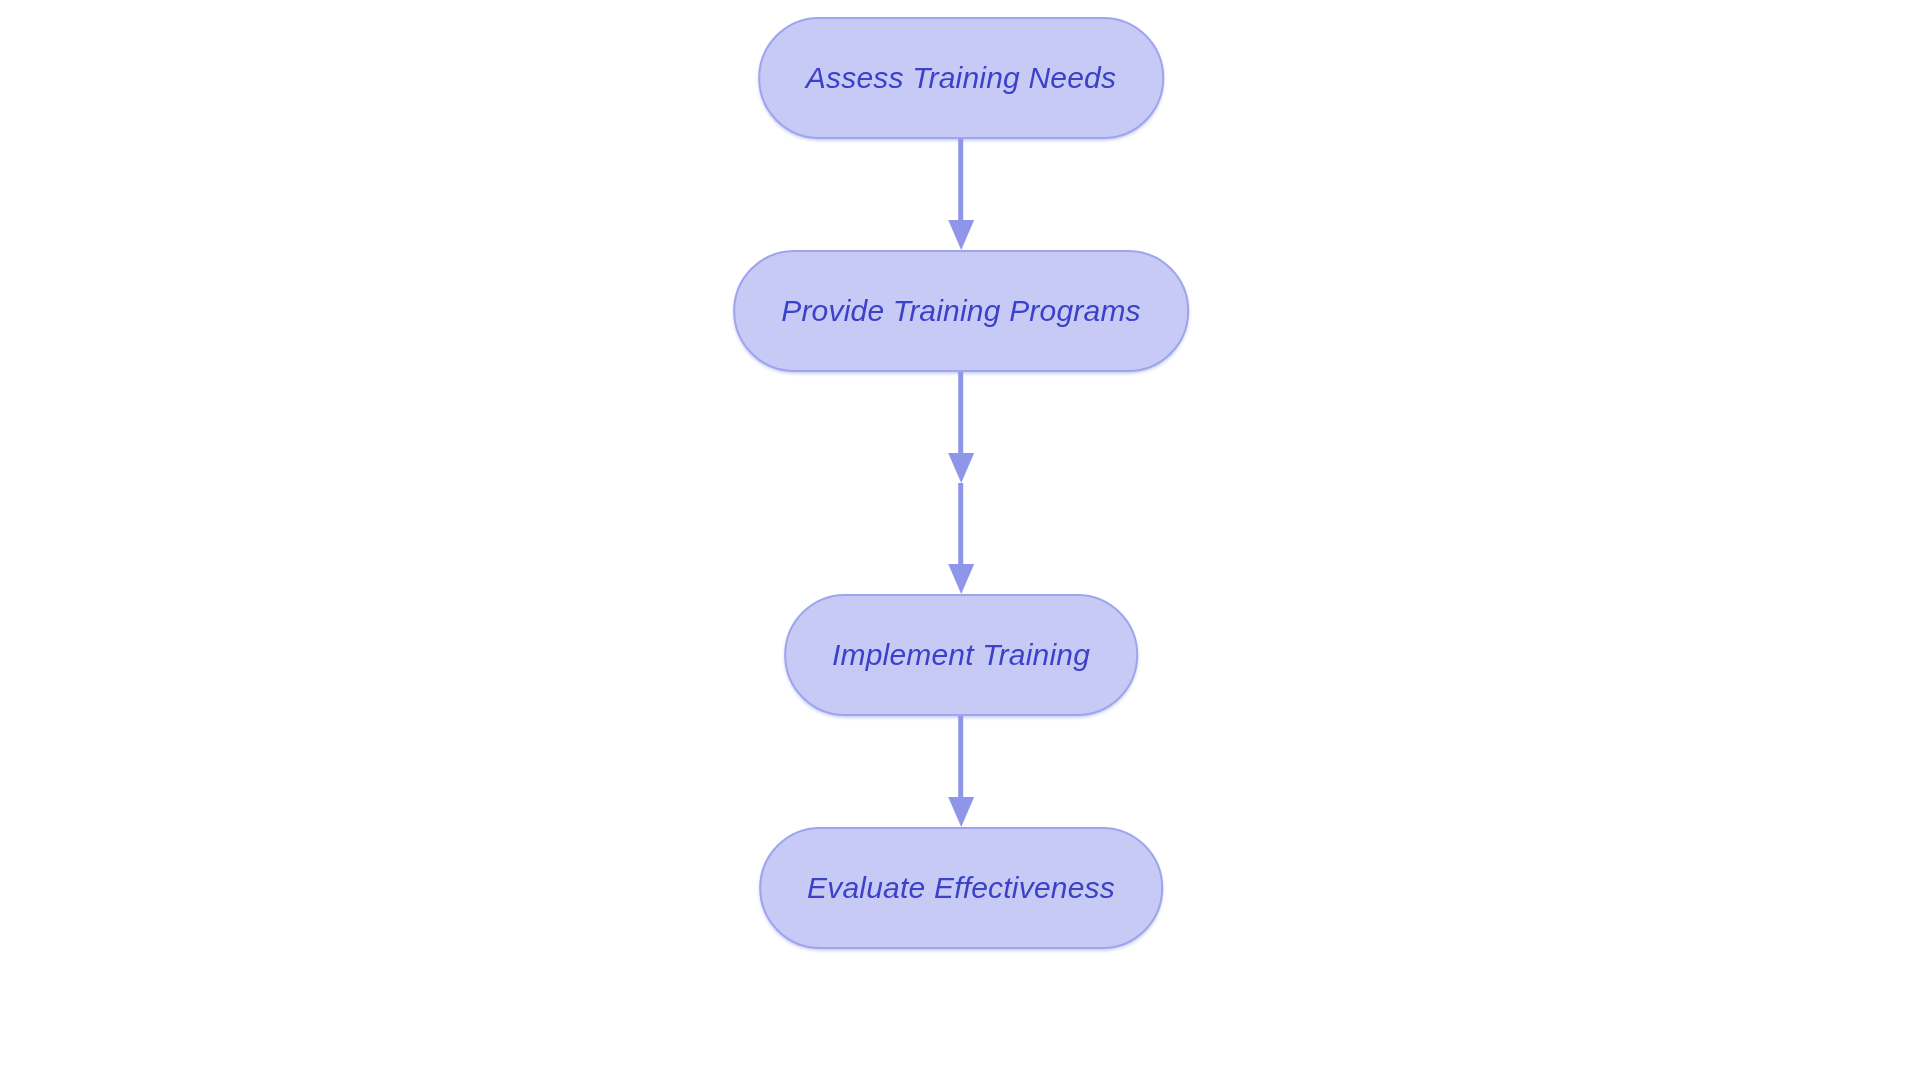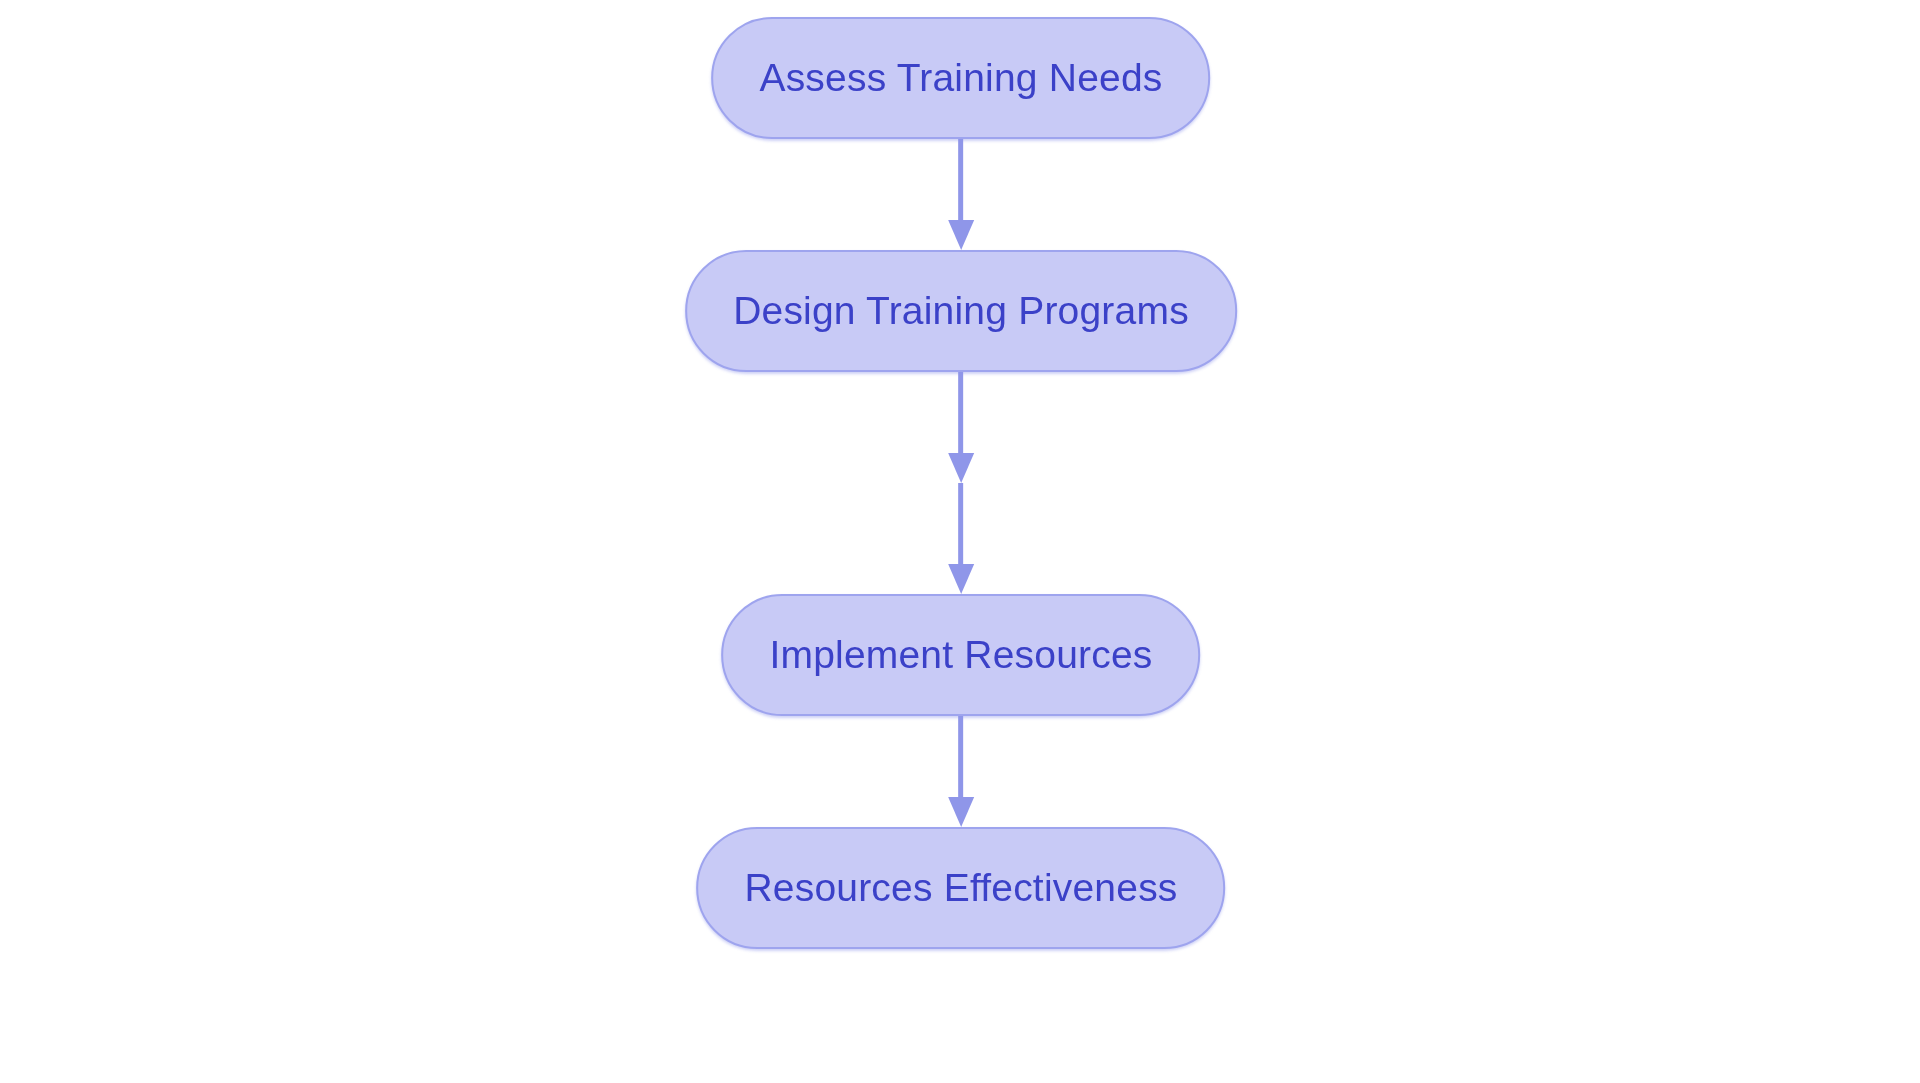--- a/index.html
+++ b/index.html
@@ -37,23 +37,24 @@
     border-radius: 61px;
     background: var(--fill);
     border: 2px solid var(--border);
     box-shadow: 0 2px 3px rgba(147, 153, 234, 0.45);
     display: flex;
     align-items: center;
     justify-content: center;
     white-space: nowrap;
   }
   .node .label {
-    font-size: 39px;
+    font-size: 30px;
     color: var(--text);
     letter-spacing: 0.2px;
+    font-style: italic;
   }
   .connector {
     height: 111px;
     display: flex;
     flex-direction: column;
     align-items: center;
   }
   .connector .line {
     width: 5px;
     flex: 1 1 auto;
@@ -75,40 +76,40 @@
   <div class="node">
     <span class="label">Assess Training Needs</span>
   </div>
 
   <div class="connector">
     <div class="line"></div>
     <div class="head"></div>
   </div>
 
   <div class="node">
-    <span class="label">Design Training Programs</span>
+    <span class="label">Provide Training Programs</span>
   </div>
 
   <div class="connector">
     <div class="line"></div>
     <div class="head"></div>
   </div>
 
 
   <div class="connector">
     <div class="line"></div>
     <div class="head"></div>
   </div>
 
   <div class="node">
-    <span class="label">Implement Resources</span>
+    <span class="label">Implement Training</span>
   </div>
 
   <div class="connector">
     <div class="line"></div>
     <div class="head"></div>
   </div>
 
   <div class="node">
-    <span class="label">Resources Effectiveness</span>
+    <span class="label">Evaluate Effectiveness</span>
   </div>
 </div>
 </div>
 
 </body></html>

